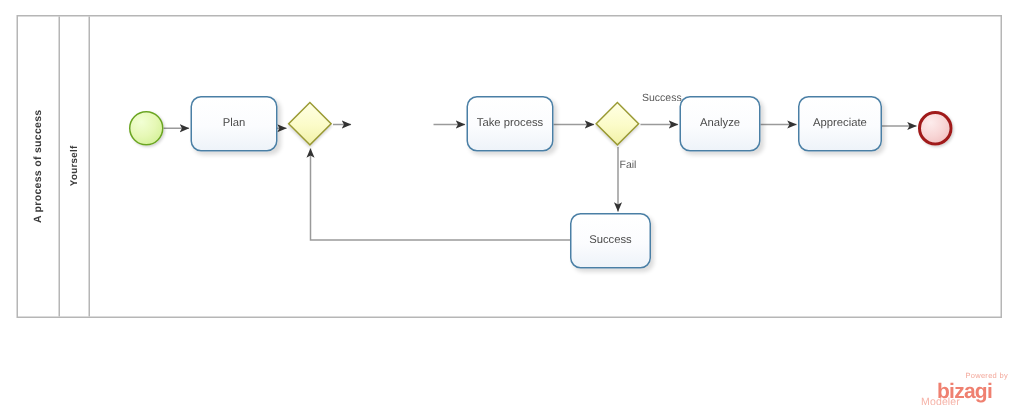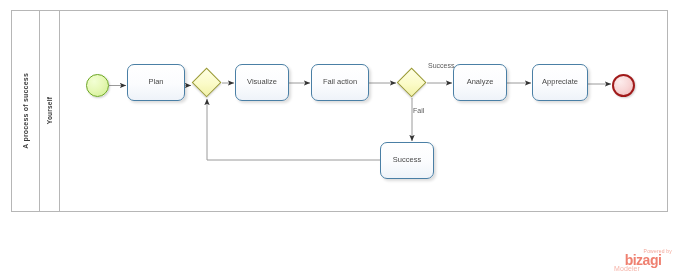--- a/index.html
+++ b/index.html
@@ -222,26 +222,23 @@
   <div class="event start" style="left:86px; top:74px;"></div>
 
   <div class="task" style="left:127px; top:64px; width:58px; height:37px;">
     <span class="task-label">Plan</span>
   </div>
 
   <div class="gateway" style="left:192px; top:68px;">
     <div class="gw-shape"></div>
   </div>
 
-  <div class="task" style="left:235px; top:64px; width:54px; height:37px;">
-    <span class="task-label">Visualize</span>
-  </div>
 
   <div class="task" style="left:311px; top:64px; width:58px; height:37px;">
-    <span class="task-label">Fail action</span>
+    <span class="task-label">Take process</span>
   </div>
 
   <div class="gateway" style="left:397px; top:68px;">
     <div class="gw-shape"></div>
   </div>
 
   <div class="task" style="left:453px; top:64px; width:54px; height:37px;">
     <span class="task-label">Analyze</span>
   </div>
 

